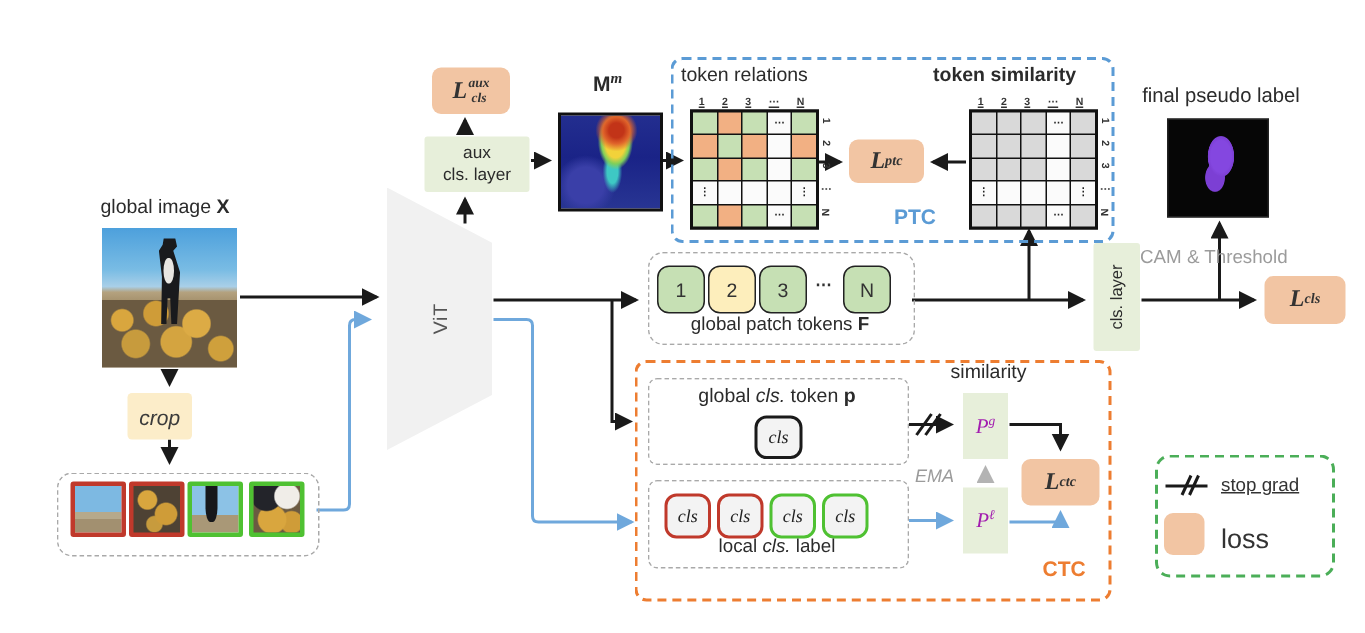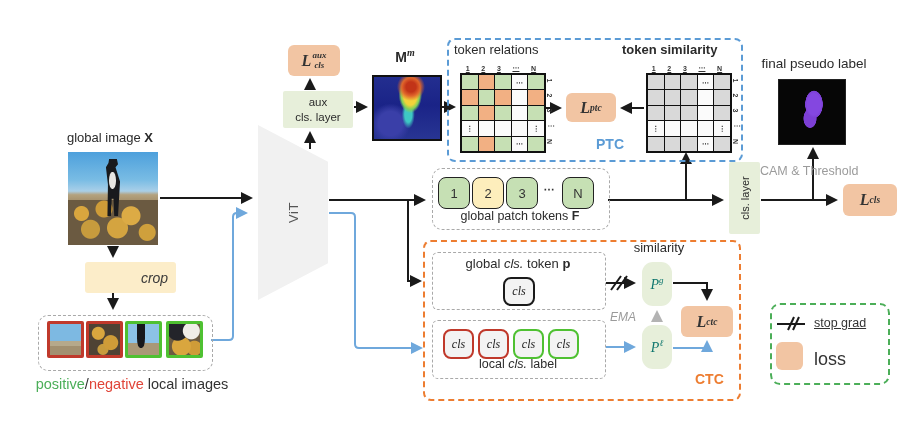--- a/index.html
+++ b/index.html
@@ -34,21 +34,21 @@
   .col-labels span{font-size:7px;font-weight:bold;text-decoration:underline;color:#333;}
   .row-labels{display:flex;flex-direction:column;justify-content:space-around;align-items:center;}
   .row-labels span{transform:rotate(90deg);font-size:7px;font-weight:bold;color:#333;}
   
   .ptok{width:30px;height:30px;border:1.8px solid #222;border-radius:8px;
     background:var(--token-green,#c6e0b4);font-size:13px;color:#333;}
   
   .chip{background:#f3f3f3;border-radius:8px;
     font-family:"Liberation Serif",serif;font-style:italic;font-size:12px;color:#222;}
   
-  .proj{font-family:"Liberation Serif",serif;font-style:italic;font-size:14px;color:#0f766e;border-radius:11px;}
+  .proj{font-family:"Liberation Serif",serif;font-style:italic;font-size:14px;color:#a21caf;}
   .proj sup{font-size:9px;}
   .ser-i{font-family:"Liberation Serif",serif;font-style:italic;}
   .rot{transform:rotate(-90deg);white-space:nowrap;}
   .photo{overflow:hidden;position:absolute;}
   
   #img-global{background:linear-gradient(180deg,#4da0dc 0%,#79bce4 30%,#a9cfe8 42%,
     #b4a27f 46%,#a08b66 55%,#8d7b5c 100%);}
   #img-global .rocks{position:absolute;left:0;top:52%;width:100%;height:48%;
     background:
      radial-gradient(circle at 15% 30%,#d9a63e 0 7px,transparent 8px),
@@ -152,33 +152,29 @@
   <div class="abs t13" style="left:58px;top:130px;width:104px;text-align:center;">
     <span>global image</span>
     <b>X</b>
   </div>
   <div class="abs photo" id="img-global" style="left:68px;top:152px;width:90px;height:93px;">
     <div class="rocks"></div>
     <div class="dog"></div>
     <div class="chest"></div>
   </div>
 
-  <div class="abs ctr" id="box-crop" style="left:85px;top:262px;width:43px;height:31px;padding-left:48px;">
+  <div class="abs ctr" id="box-crop" style="left:85px;top:262px;width:43px;height:31px;">
     <span>crop</span>
   </div>
 
   <div class="abs gbox" style="left:38px;top:315px;width:173px;height:54px;"></div>
   <div class="abs photo lcrop b-red" id="li1" style="left:47px;top:321px;"></div>
   <div class="abs photo lcrop b-red" id="li2" style="left:86px;top:321px;"></div>
   <div class="abs photo lcrop b-green" id="li3" style="left:125px;top:321px;"></div>
   <div class="abs photo lcrop b-green" id="li4" style="left:166px;top:321px;"></div>
-  <div class="abs" style="left:14px;top:376px;width:236px;text-align:center;font-size:14.5px;">
-    <span style="color:var(--positive-green);">positive</span><span style="color:#333;">/</span><span style="color:var(--negative-red);">negative</span>
-    <span style="color:#333;">local images</span>
-  </div>
 
   <div class="abs ctr" id="vit">
     <span class="rot">ViT</span>
   </div>
 
   <div class="abs ctr green" style="left:283px;top:91px;width:70px;height:37px;border-radius:2px;font-size:11.5px;line-height:1.25;">
     <span><span>aux</span><br><span>cls. layer</span></span>
   </div>
   <div class="abs ctr loss" style="left:288px;top:45px;width:52px;height:31px;">
     <span class="lm">L</span>

